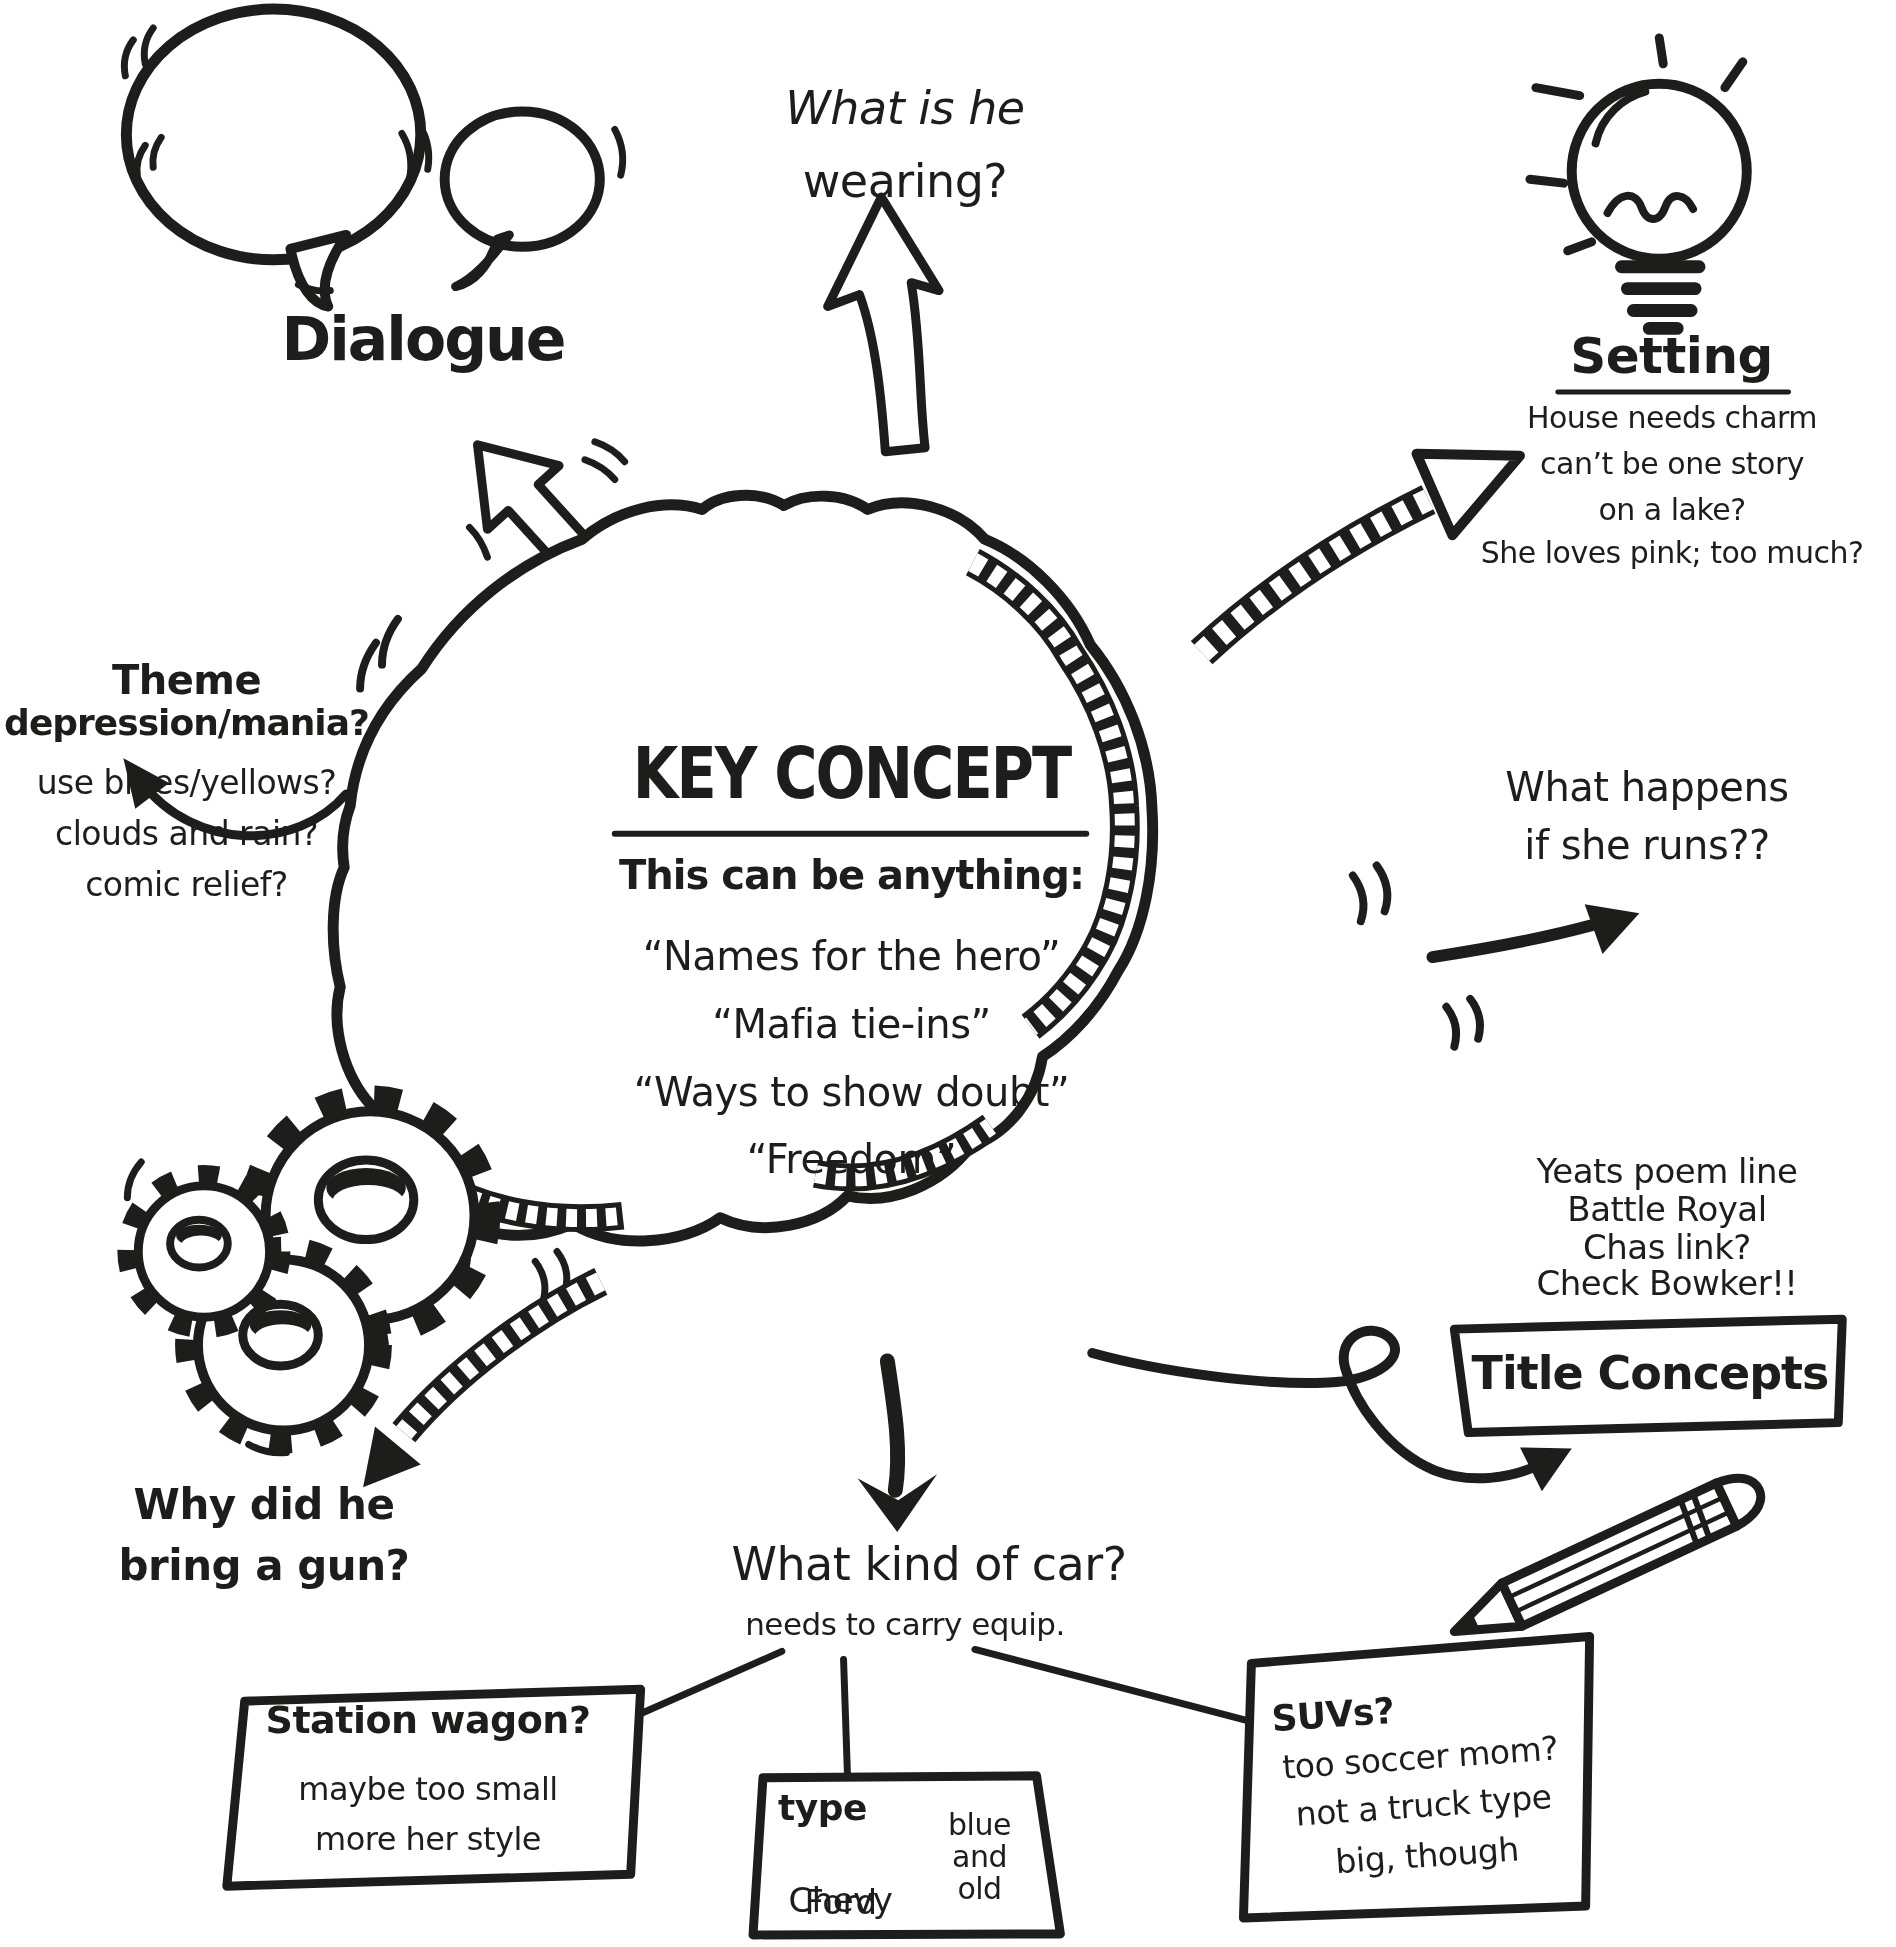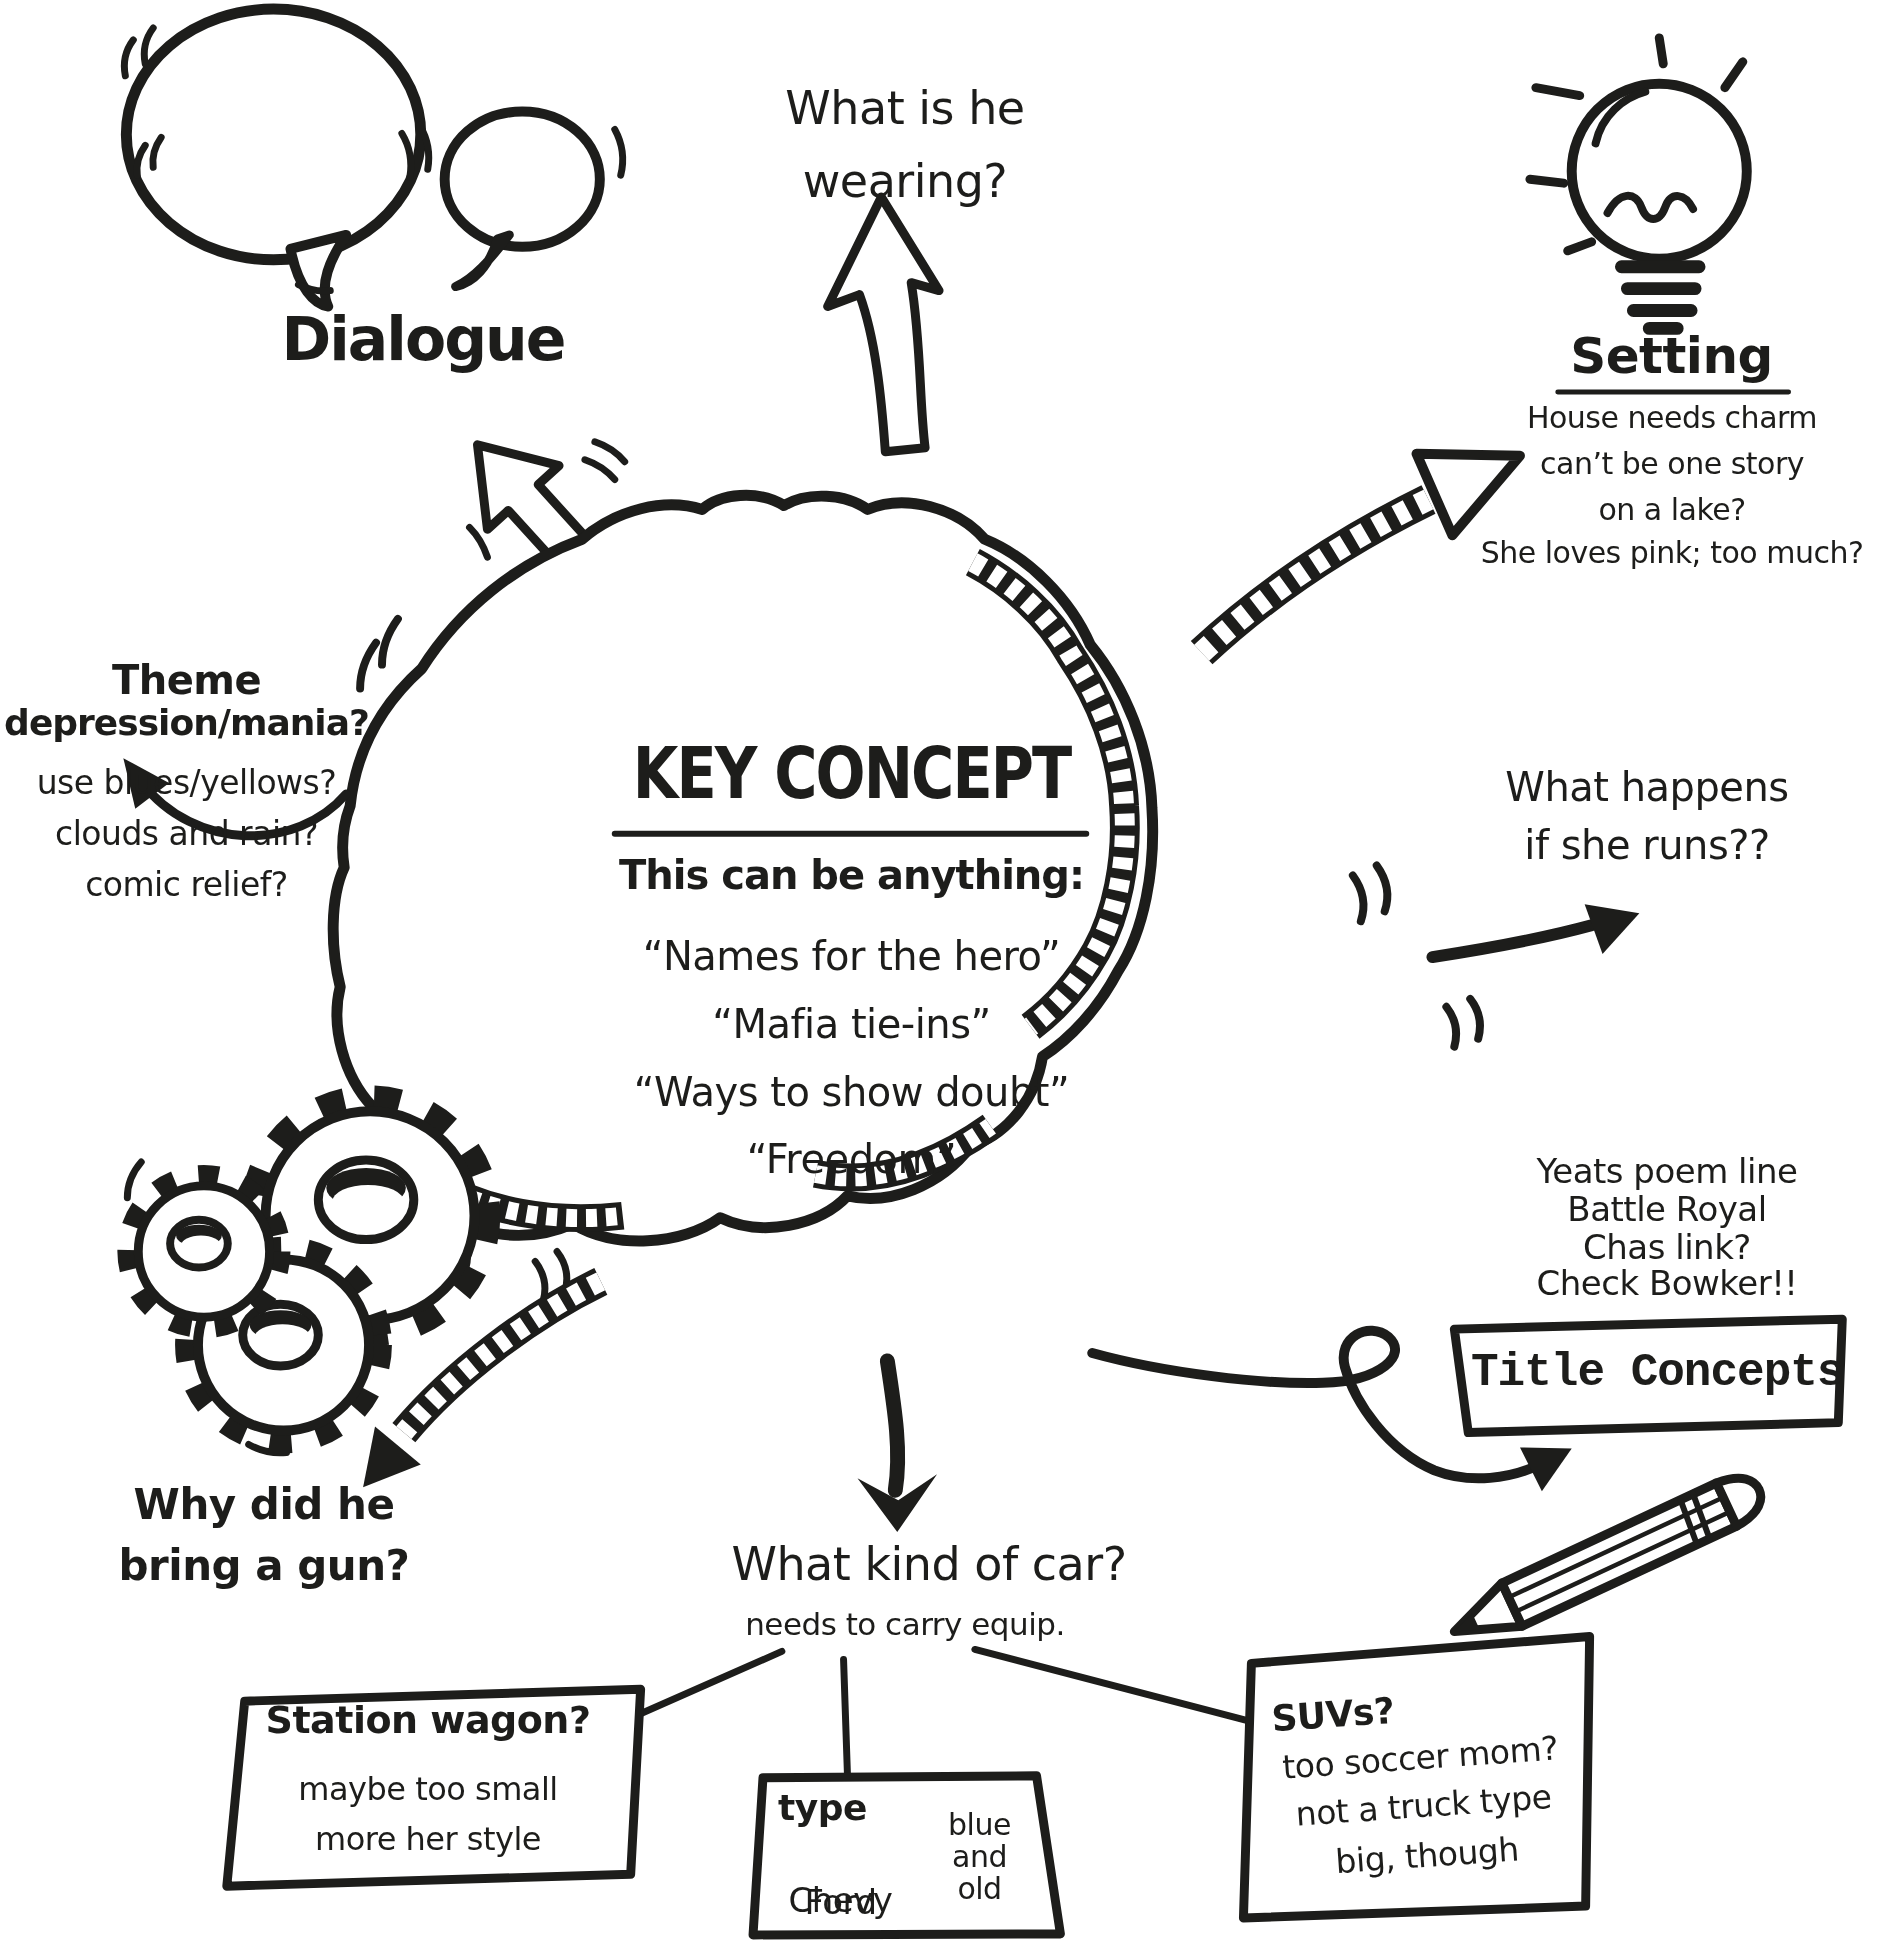--- a/index.html
+++ b/index.html
@@ -166,21 +166,21 @@
     <path class="shape" stroke-width="9" d="M64,-24 L302,-24 L302,24 L64,24 Z"></path>
     <path class="draw" stroke-width="4.5" d="M66,-8 L300,-8 M66,8 L300,8"></path>
     <path class="draw" stroke-width="6" d="M262,-24 L258,24 M276,-24 L272,24"></path>
     <path class="shape" stroke-width="9" d="M302,-24 C330,-22 338,-10 338,0 C338,10 330,22 302,24 Z"></path>
     <path class="solid" d="M0,0 L24,-9 L24,9 Z"></path>
   </g>
 </svg>
 
   <div class="txt b" style="left:224px;top:308px;width:398px;font-size:60px;letter-spacing:-2px;">Dialogue</div>
 
-  <div class="txt" style="left:731px;top:84px;width:348px;font-size:46px;">What is he</div>
+  <div class="txt" style="left:731px;top:84px;width:348px;font-size:46px;font-style:italic;">What is he</div>
   <div class="txt" style="left:731px;top:157px;width:348px;font-size:46px;">wearing?</div>
 
   <div class="txt b" style="left:1522px;top:330px;width:299px;font-size:50px;">Setting</div>
   <div class="txt" style="left:1448px;top:402px;width:448px;font-size:30px;">House needs charm</div>
   <div class="txt" style="left:1448px;top:448px;width:448px;font-size:30px;text-align:center;">can’t be one story</div>
   <div class="txt" style="left:1448px;top:494px;width:448px;font-size:30px;">on a lake?</div>
   <div class="txt" style="left:1448px;top:537px;width:448px;font-size:30px;">She loves pink; too much?</div>
 
   <div class="txt b" style="left:0px;top:659px;width:373px;font-size:40px;">Theme</div>
   <div class="txt b" style="left:0px;top:704px;width:373px;font-size:36px;letter-spacing:-1px;">depression/mania?</div>
@@ -195,21 +195,21 @@
   <div class="txt" style="left:553px;top:1071px;width:597px;font-size:40px;">“Ways to show doubt”</div>
   <div class="txt" style="left:553px;top:1138px;width:597px;font-size:40px;">“Freedom”</div>
 
   <div class="txt" style="left:1473px;top:766px;width:348px;font-size:40px;">What happens</div>
   <div class="txt" style="left:1473px;top:824px;width:348px;font-size:40px;">if she runs??</div>
 
   <div class="txt" style="left:1488px;top:1154px;width:358px;font-size:34px;">Yeats poem line</div>
   <div class="txt" style="left:1488px;top:1192px;width:358px;font-size:34px;">Battle Royal</div>
   <div class="txt" style="left:1488px;top:1230px;width:358px;font-size:34px;">Chas link?</div>
   <div class="txt" style="left:1488px;top:1266px;width:358px;font-size:34px;">Check Bowker!!</div>
-  <div class="txt b" style="left:1471px;top:1349px;width:358px;font-size:46px;letter-spacing:-1px;font-family:Liberation Mono, monospace;">Title Concepts</div>
+  <div class="txt b" style="left:1471px;top:1349px;width:358px;font-size:46px;letter-spacing:-1px;">Title Concepts</div>
 
   <div class="txt b" style="left:65px;top:1483px;width:398px;font-size:42px;">Why did he</div>
   <div class="txt b" style="left:65px;top:1544px;width:398px;font-size:42px;">bring a gun?</div>
 
   <div class="txt" style="left:680px;top:1540px;width:498px;font-size:46px;">What kind of car?</div>
   <div class="txt" style="left:706px;top:1608px;width:398px;font-size:31px;">needs to carry equip.</div>
 
   <div class="txt b" style="left:234px;top:1701px;width:388px;font-size:38px;">Station wagon?</div>
   <div class="txt" style="left:234px;top:1773px;width:388px;font-size:32px;">maybe too small</div>
   <div class="txt" style="left:234px;top:1823px;width:388px;font-size:32px;">more her style</div>

